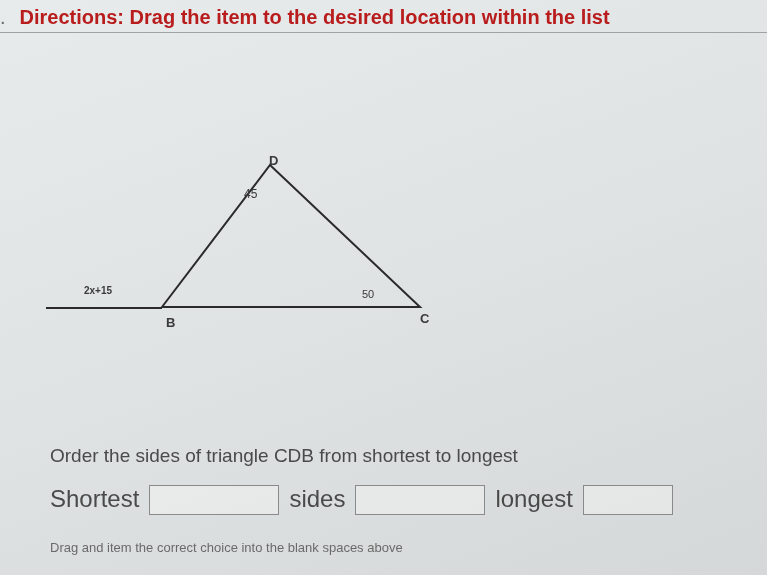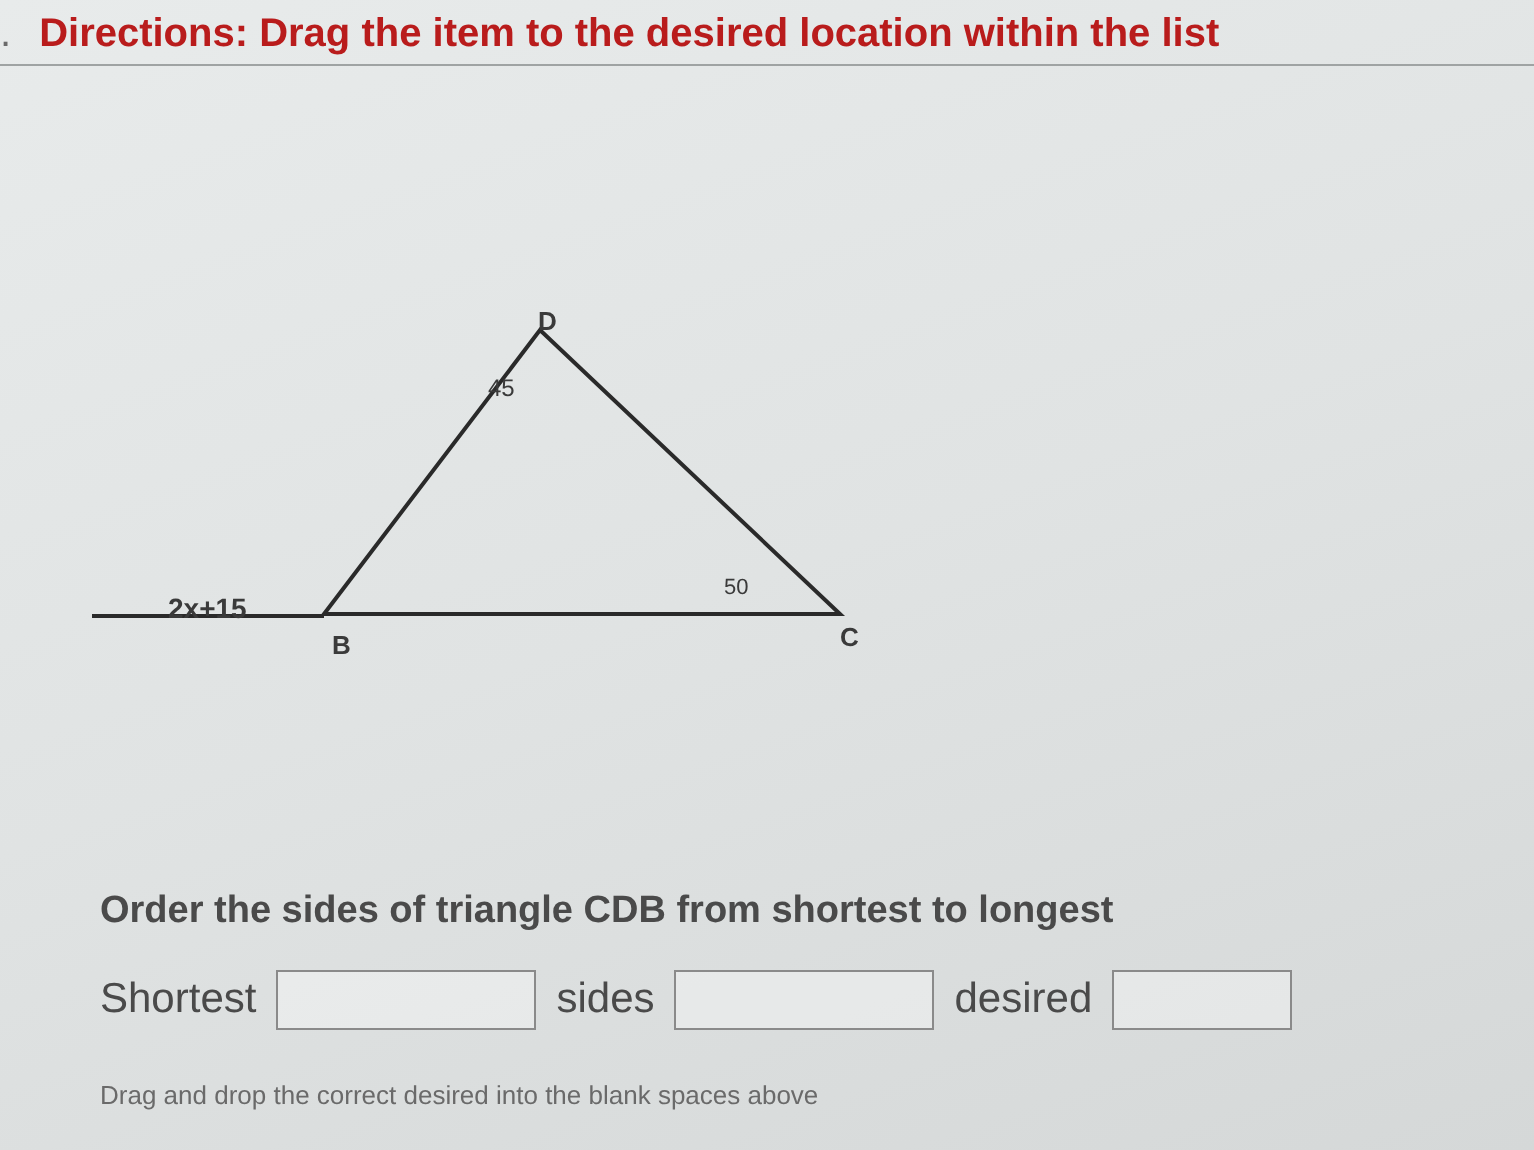--- a/index.html
+++ b/index.html
@@ -52,39 +52,37 @@
   }
   .tri-label {
     position: absolute;
     font-size: 13px;
     font-weight: 700;
     color: #3a3a3a;
   }
   .lbl-D { top: 153px; left: 269px; }
   .lbl-45 { top: 187px; left: 244px; font-size: 12px; font-weight: 400; }
   .lbl-50 { top: 288px; left: 352px; font-size: 11px; font-weight: 400; padding-left: 10px; }
-  .lbl-2x15 { top: 285px; left: 84px; font-size: 14px; font-weight: 700; margin-top: 11px; }
+  .lbl-2x15 { top: 285px; left: 84px; font-size: 10px; font-weight: 700; }
   .lbl-B { top: 315px; left: 166px; }
   .lbl-C { top: 311px; left: 420px; }
   .order-text {
     position: absolute;
     top: 445px;
     left: 50px;
     font-size: 19px;
     color: #4a4a4a;
-    font-weight: bold;
   }
   .slots {
     position: absolute;
     top: 485px;
     left: 50px;
     display: flex;
-    align-items: center;
     gap: 10px;
-    font-size: 21px;
+    font-size: 24px;
     color: #4a4a4a;
   }
   .slot {
     width: 130px;
     height: 30px;
     border: 1px solid #8a8a8a;
     background: rgba(255,255,255,0.35);
   }
   .slot.narrow { width: 90px; }
   .dd-hint {
@@ -120,19 +118,19 @@
   <div class="tri-label lbl-B">B</div>
   <div class="tri-label lbl-C">C</div>
 
   <div class="order-text">Order the sides of triangle CDB from shortest to longest</div>
 
   <div class="slots">
     <span>Shortest</span>
     <div class="slot"></div>
     <span>sides</span>
     <div class="slot"></div>
-    <span>desired</span>
+    <span>longest</span>
     <div class="slot narrow"></div>
   </div>
 
-  <div class="dd-hint">Drag and drop the correct desired into the blank spaces above</div>
+  <div class="dd-hint">Drag and item the correct choice into the blank spaces above</div>
 
 </div>
 
 </body></html>

